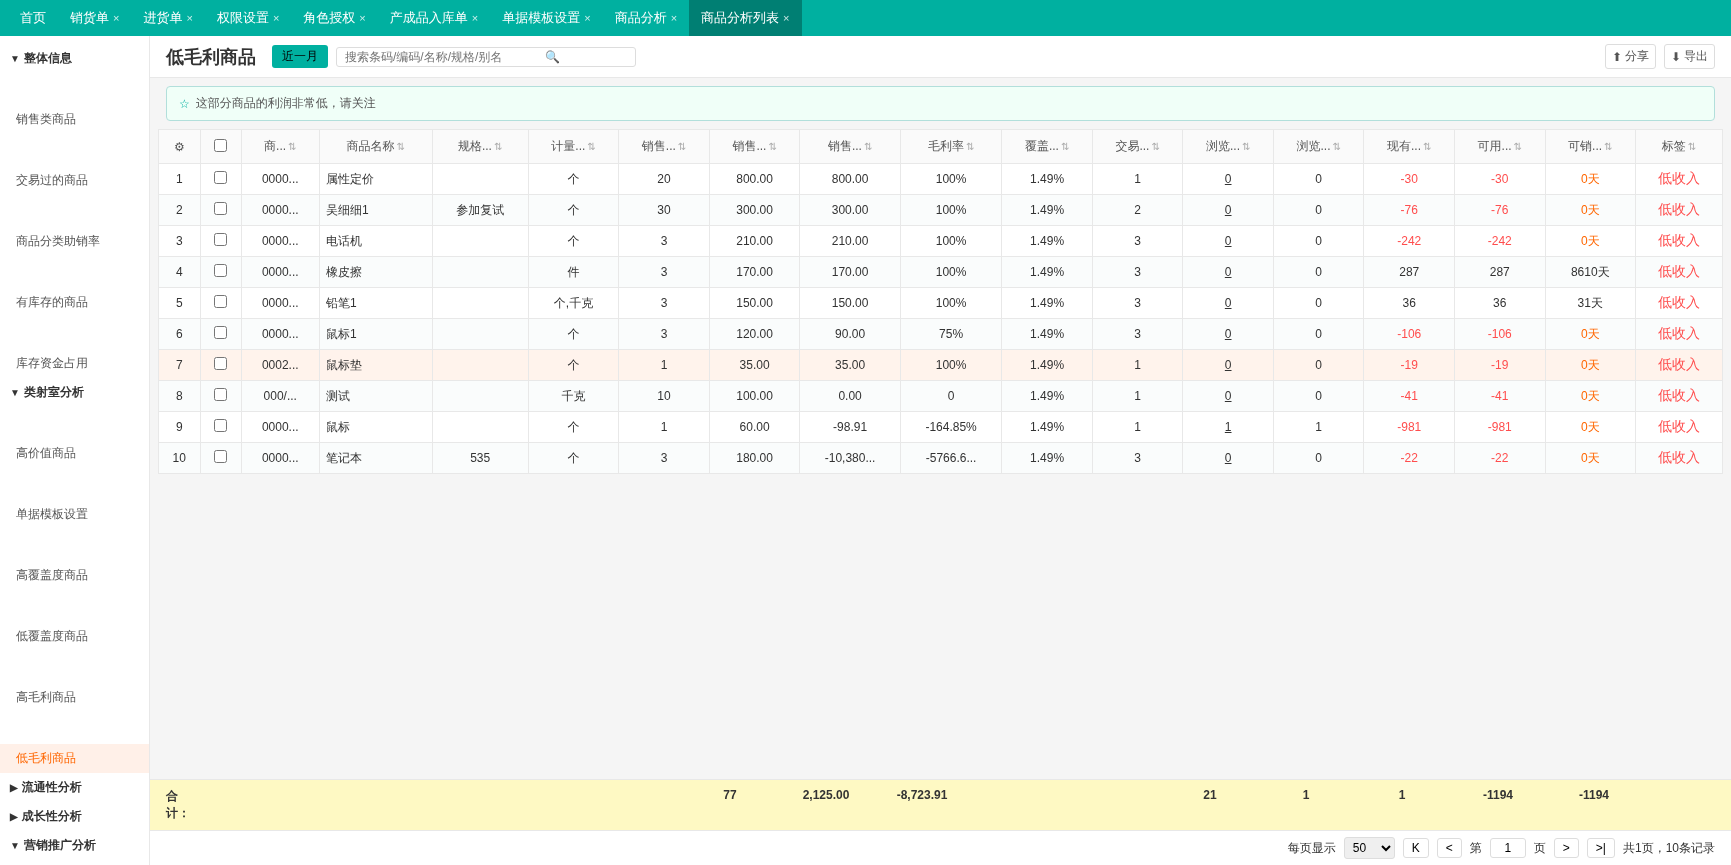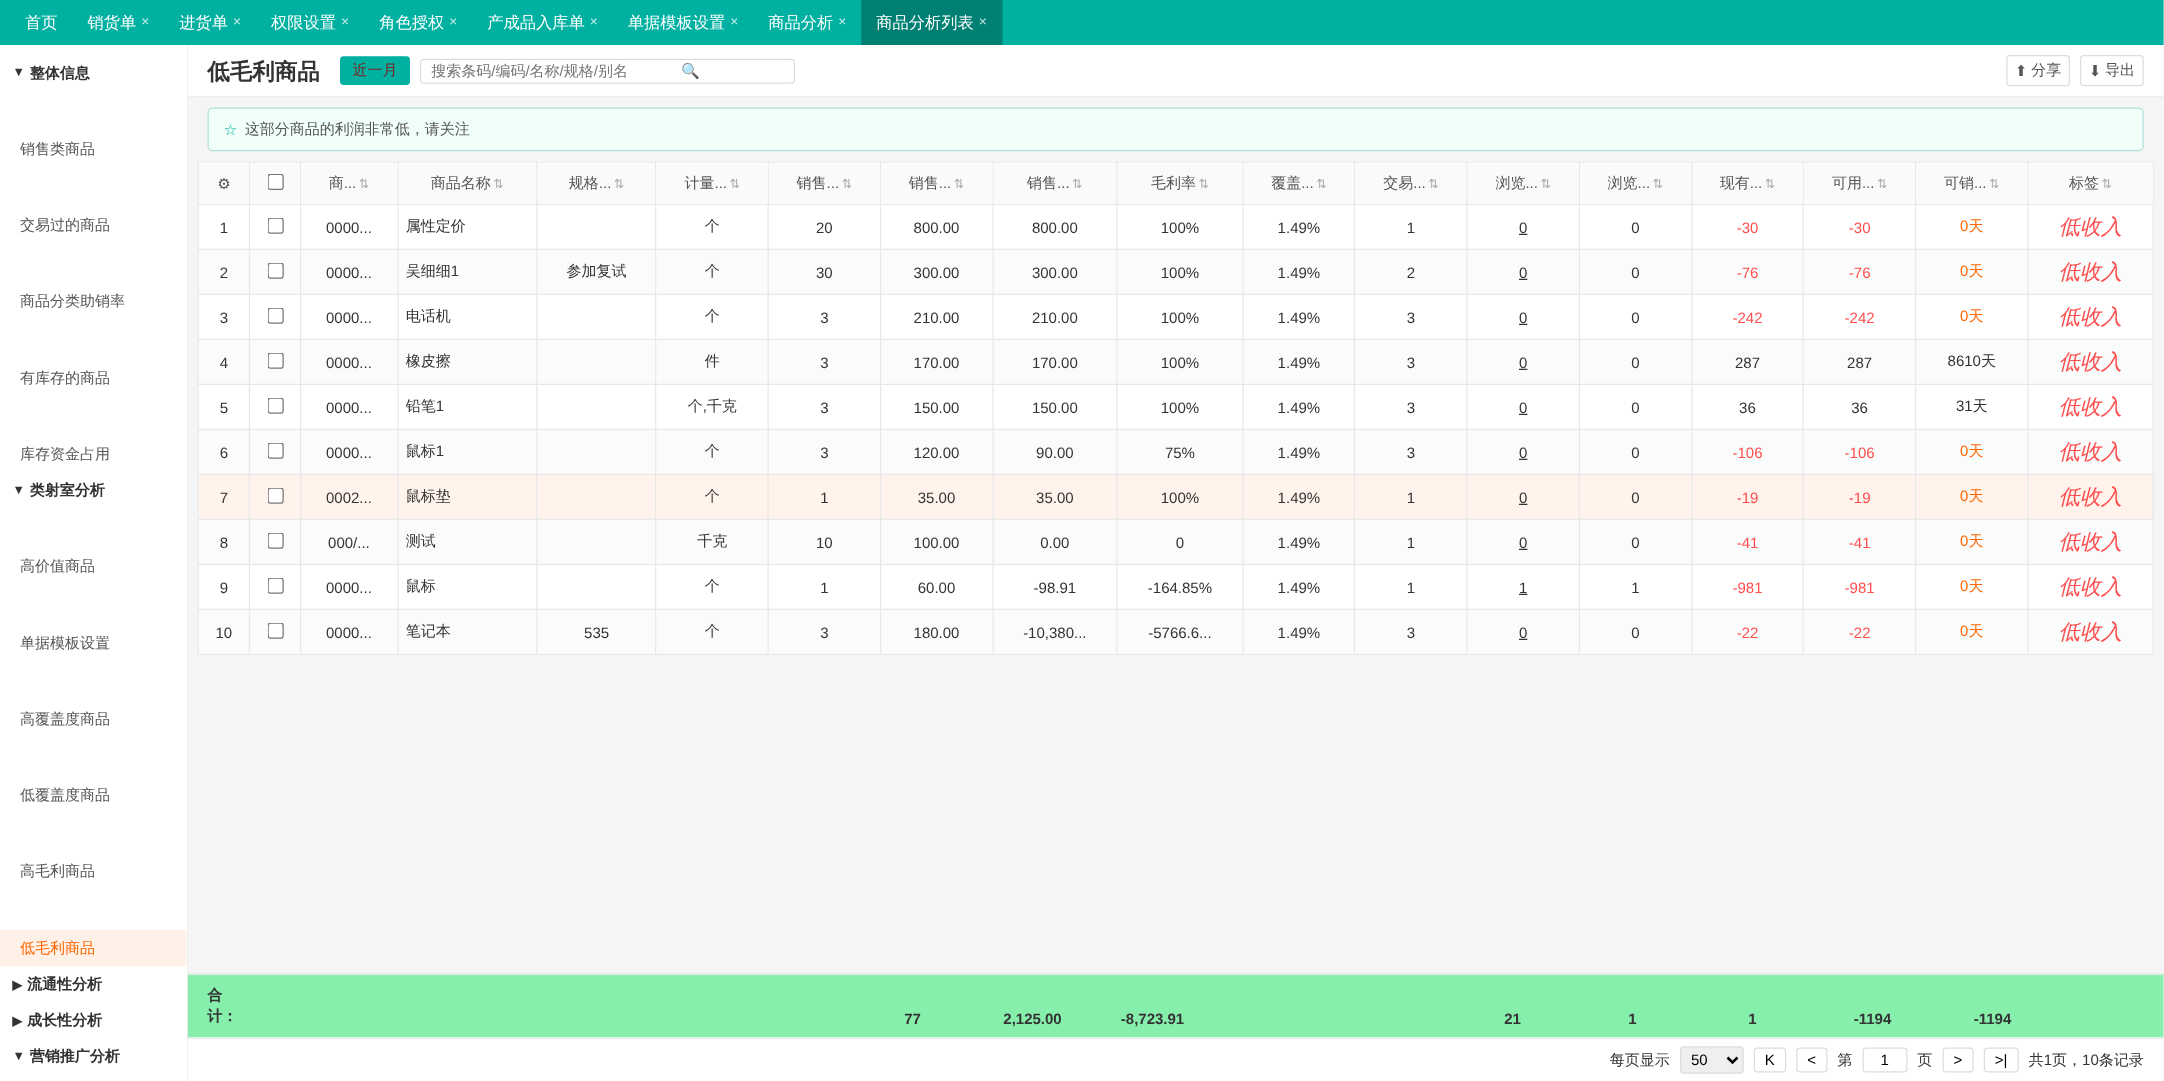--- a/index.html
+++ b/index.html
@@ -51,21 +51,21 @@
 
     
     .content-header {
       display: flex; align-items: center; padding: 8px 16px;
       background: #fff; border-bottom: 1px solid #e8e8e8; gap: 8px;
     }
     .page-title {
       font-size: 18px; font-weight: bold; color: #333; margin-right: 8px;
     }
     .filter-btn {
-      background: #00b0a0; color: #7f1d1d; border: none; padding: 3px 10px;
+      background: #00b0a0; color: #000000; border: none; padding: 3px 10px;
       border-radius: 3px; cursor: pointer; font-size: 12px;
     }
     .search-box {
       display: flex; align-items: center; border: 1px solid #ddd;
       border-radius: 3px; padding: 2px 8px; background: #fff; flex: 1;
       max-width: 300px;
     }
     .search-box input {
       border: none; outline: none; font-size: 12px; width: 200px;
       color: #999;
@@ -107,29 +107,29 @@
     }
     thead th .sort-icon { color: #aaa; font-size: 10px; margin-left: 2px; }
     tbody tr { background: #fff; }
     tbody tr:nth-child(even) { background: #fafcfc; }
     tbody tr.highlighted { background: #fff3ec; }
     tbody td {
       padding: 6px 6px; border: 1px solid #e8e8e8;
       text-align: center; white-space: nowrap;
     }
     tbody td.text-left { text-align: left; }
-    .tag-red { color: #ff4d4d; font-size: 17px; font-style: italic; }
+    .tag-red { color: #ff4d4d; font-size: 14px; }
     .val-red { color: #ff4d4d; }
     .val-orange { color: #ff6600; }
     .underline-link { text-decoration: underline; cursor: pointer; color: #333; }
 
     
     .footer-total {
-      background: #86efac; border-top: 1px solid #e8e8e8;
-      padding: 8px 16px; display: flex; align-items: flex-end;
+      background: #fef9c3; border-top: 1px solid #e8e8e8;
+      padding: 8px 16px; display: flex; align-items: flex-start;
       font-size: 12px; font-weight: bold;
     }
     .footer-total .label { margin-right: 20px; color: #333; }
     .footer-cells {
       display: flex; gap: 16px;
     }
     .footer-cell {
       min-width: 80px; text-align: center; padding: 0 6px;
     }
 

